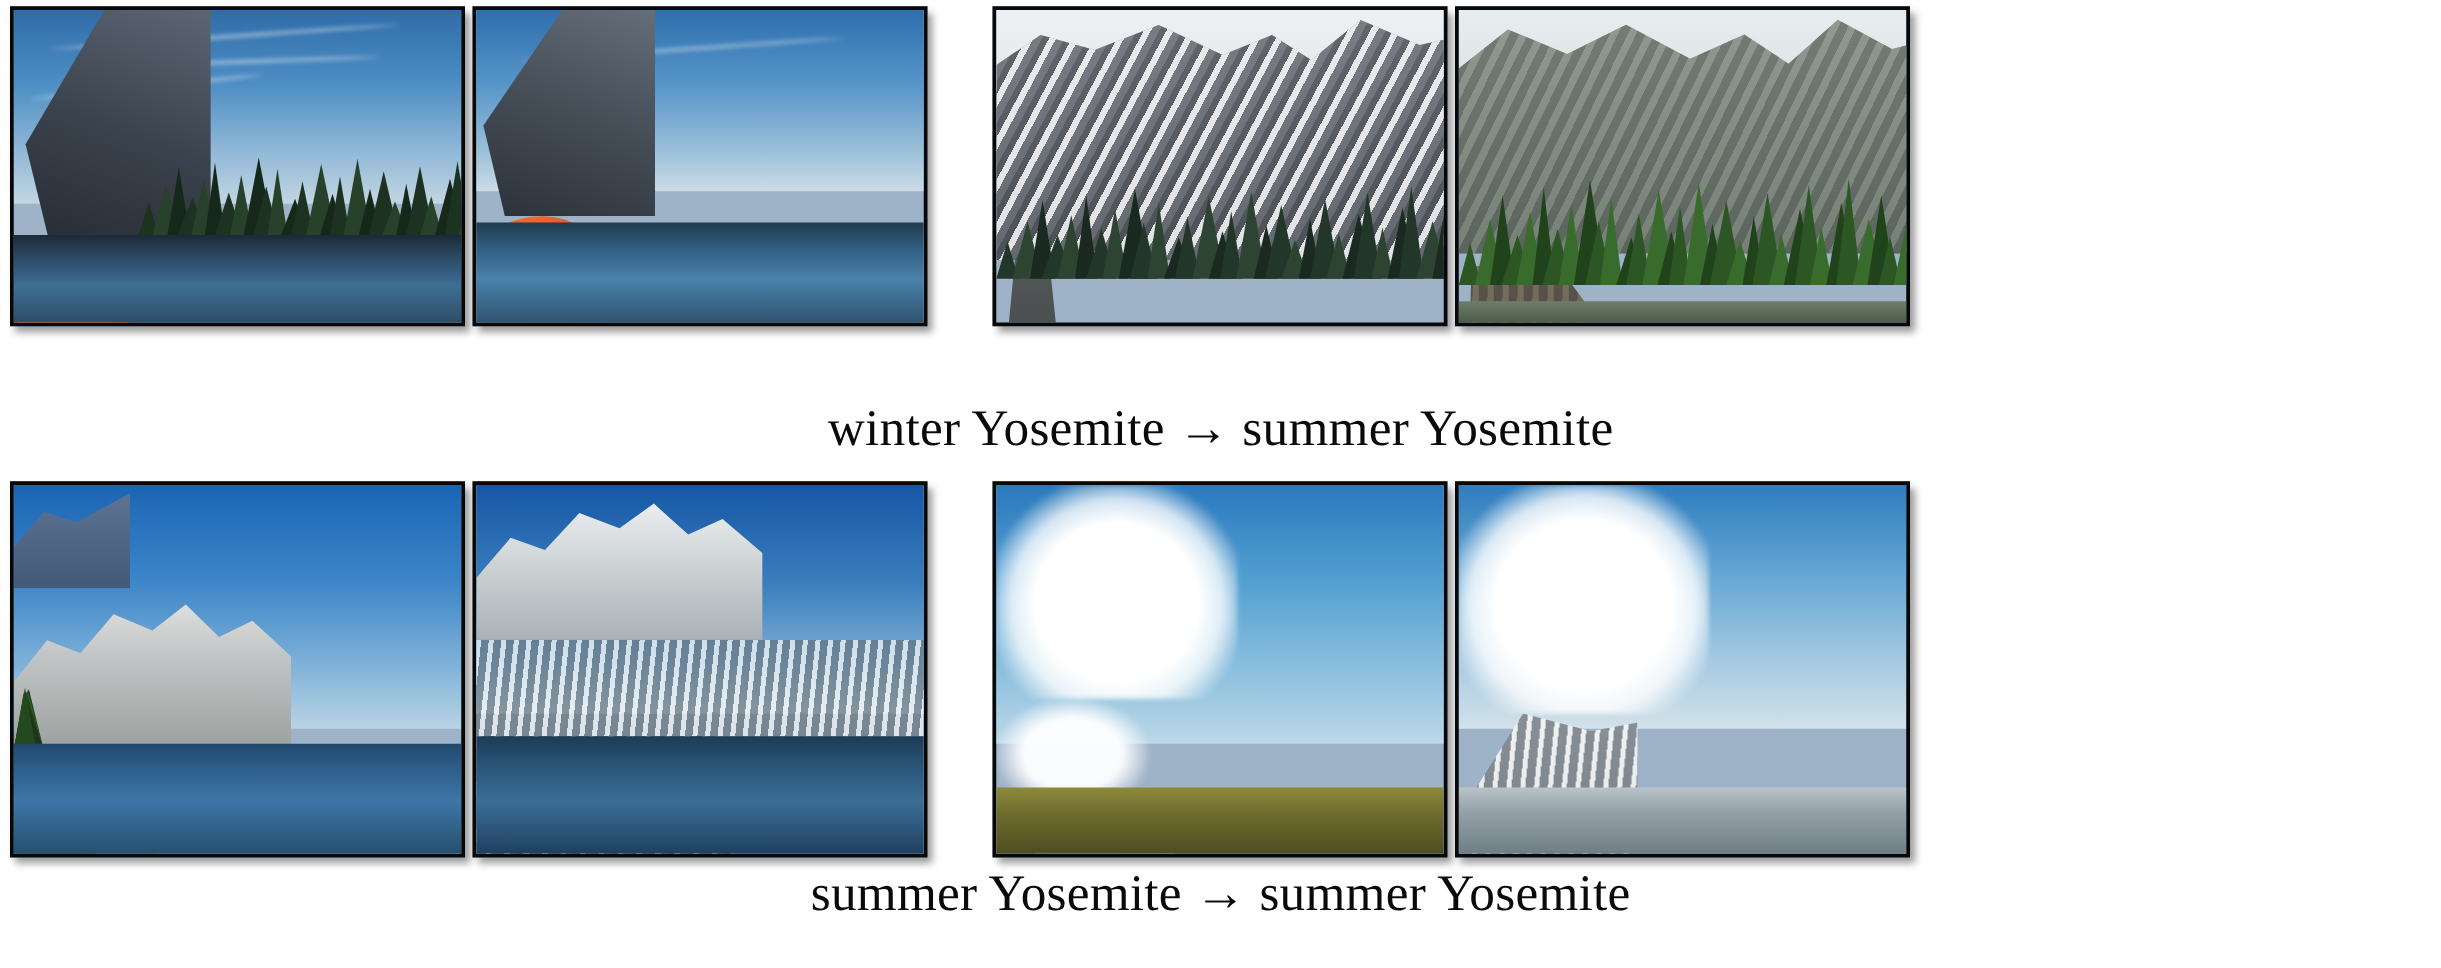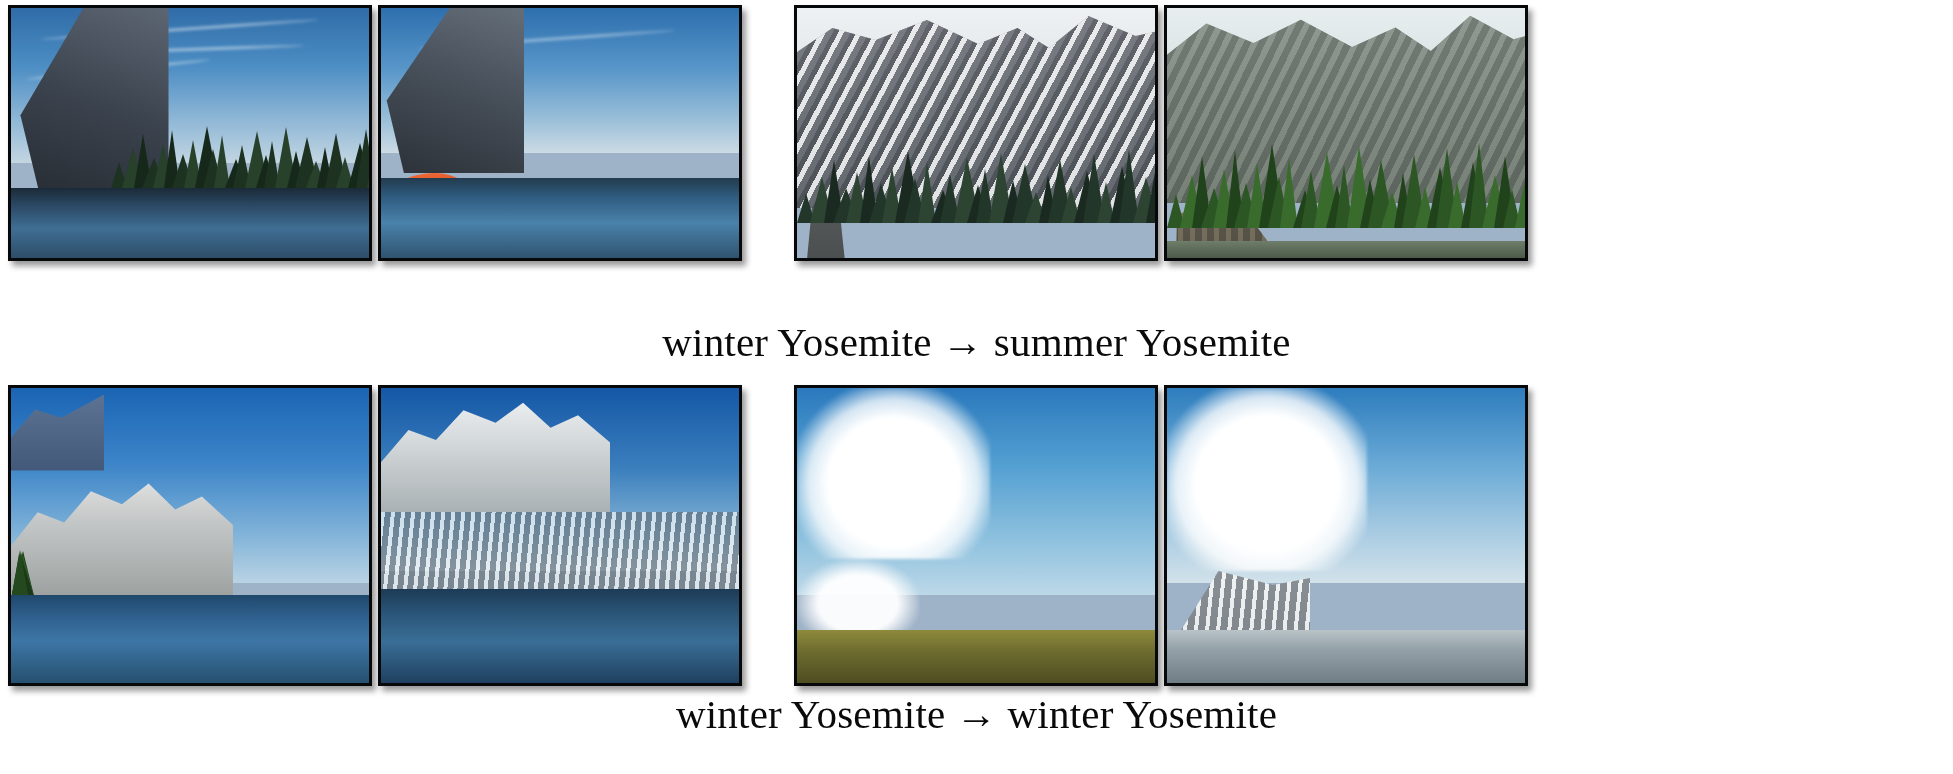--- a/index.html
+++ b/index.html
@@ -574,15 +574,15 @@
           <div class="sky"></div>
           <div class="cloud"></div>
           <div class="domeR"></div>
 
           <div class="water"></div>
         </div>
       </div>
     </div>
   </div>
 
-  <div class="caption caption-2">winter Yosemite → winter Yosemite</div>
+  <div class="caption caption-2">summer Yosemite → summer Yosemite</div>
 
 </div>
 
 </body></html>

